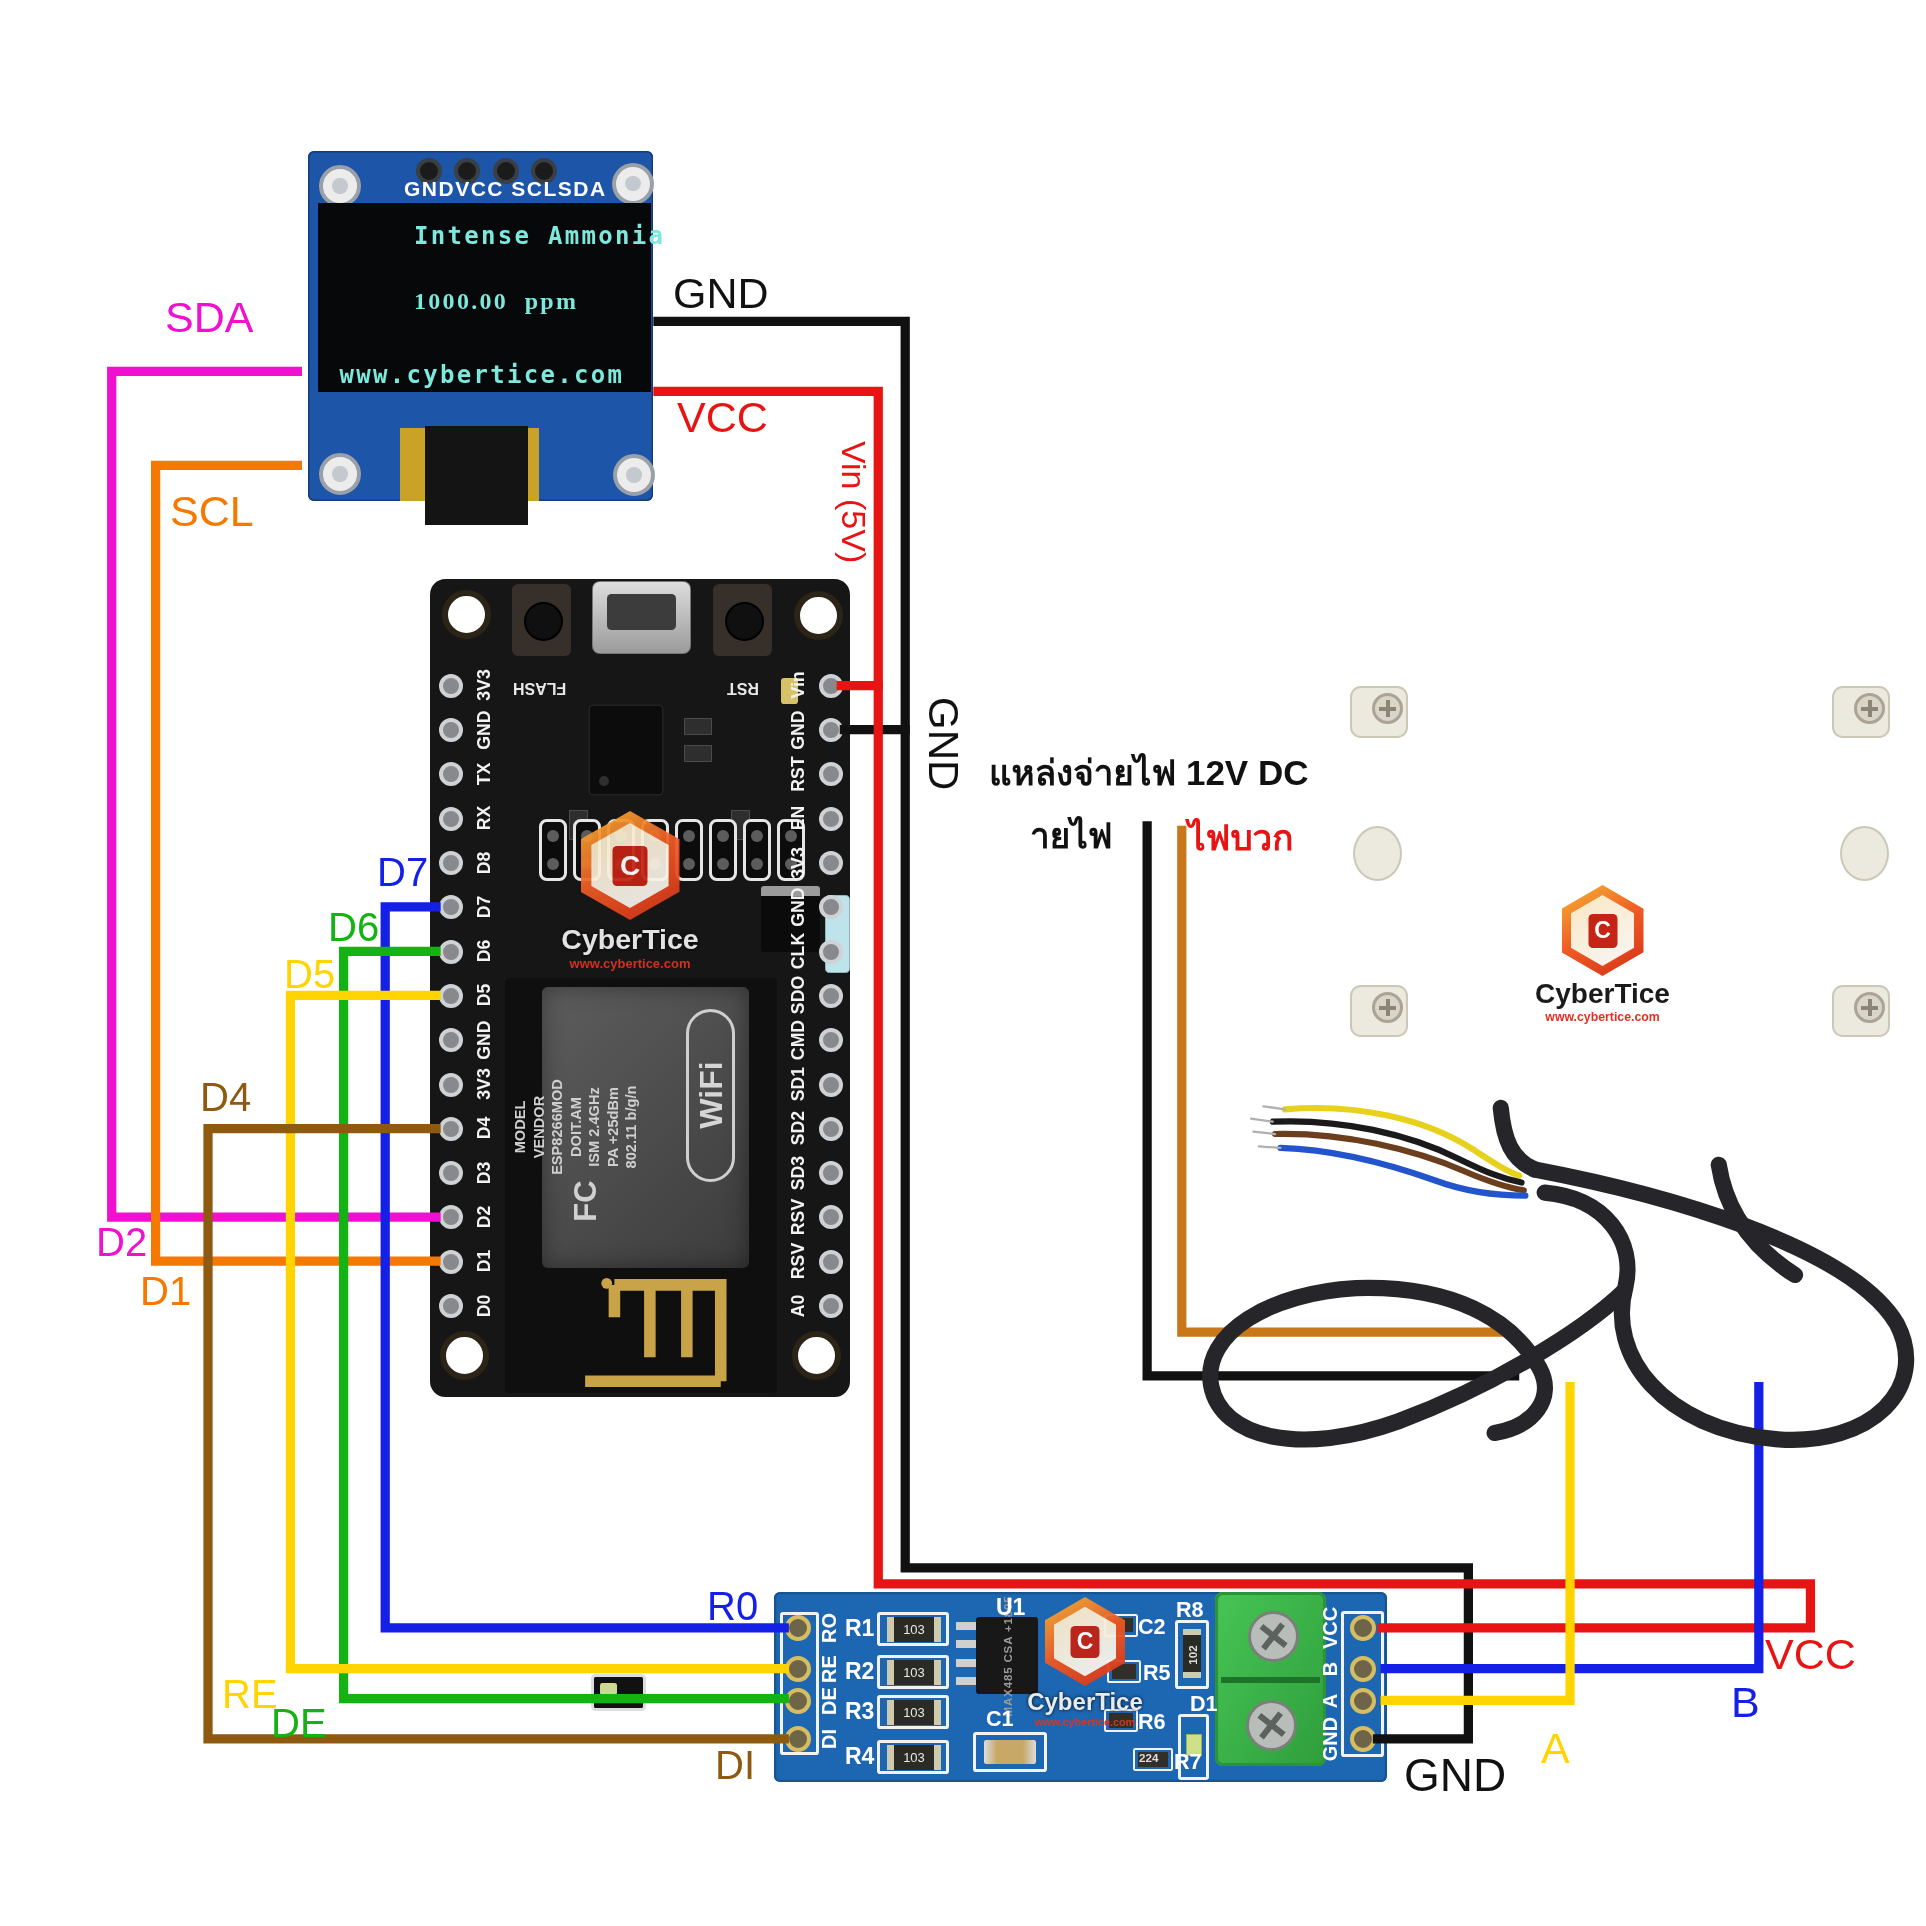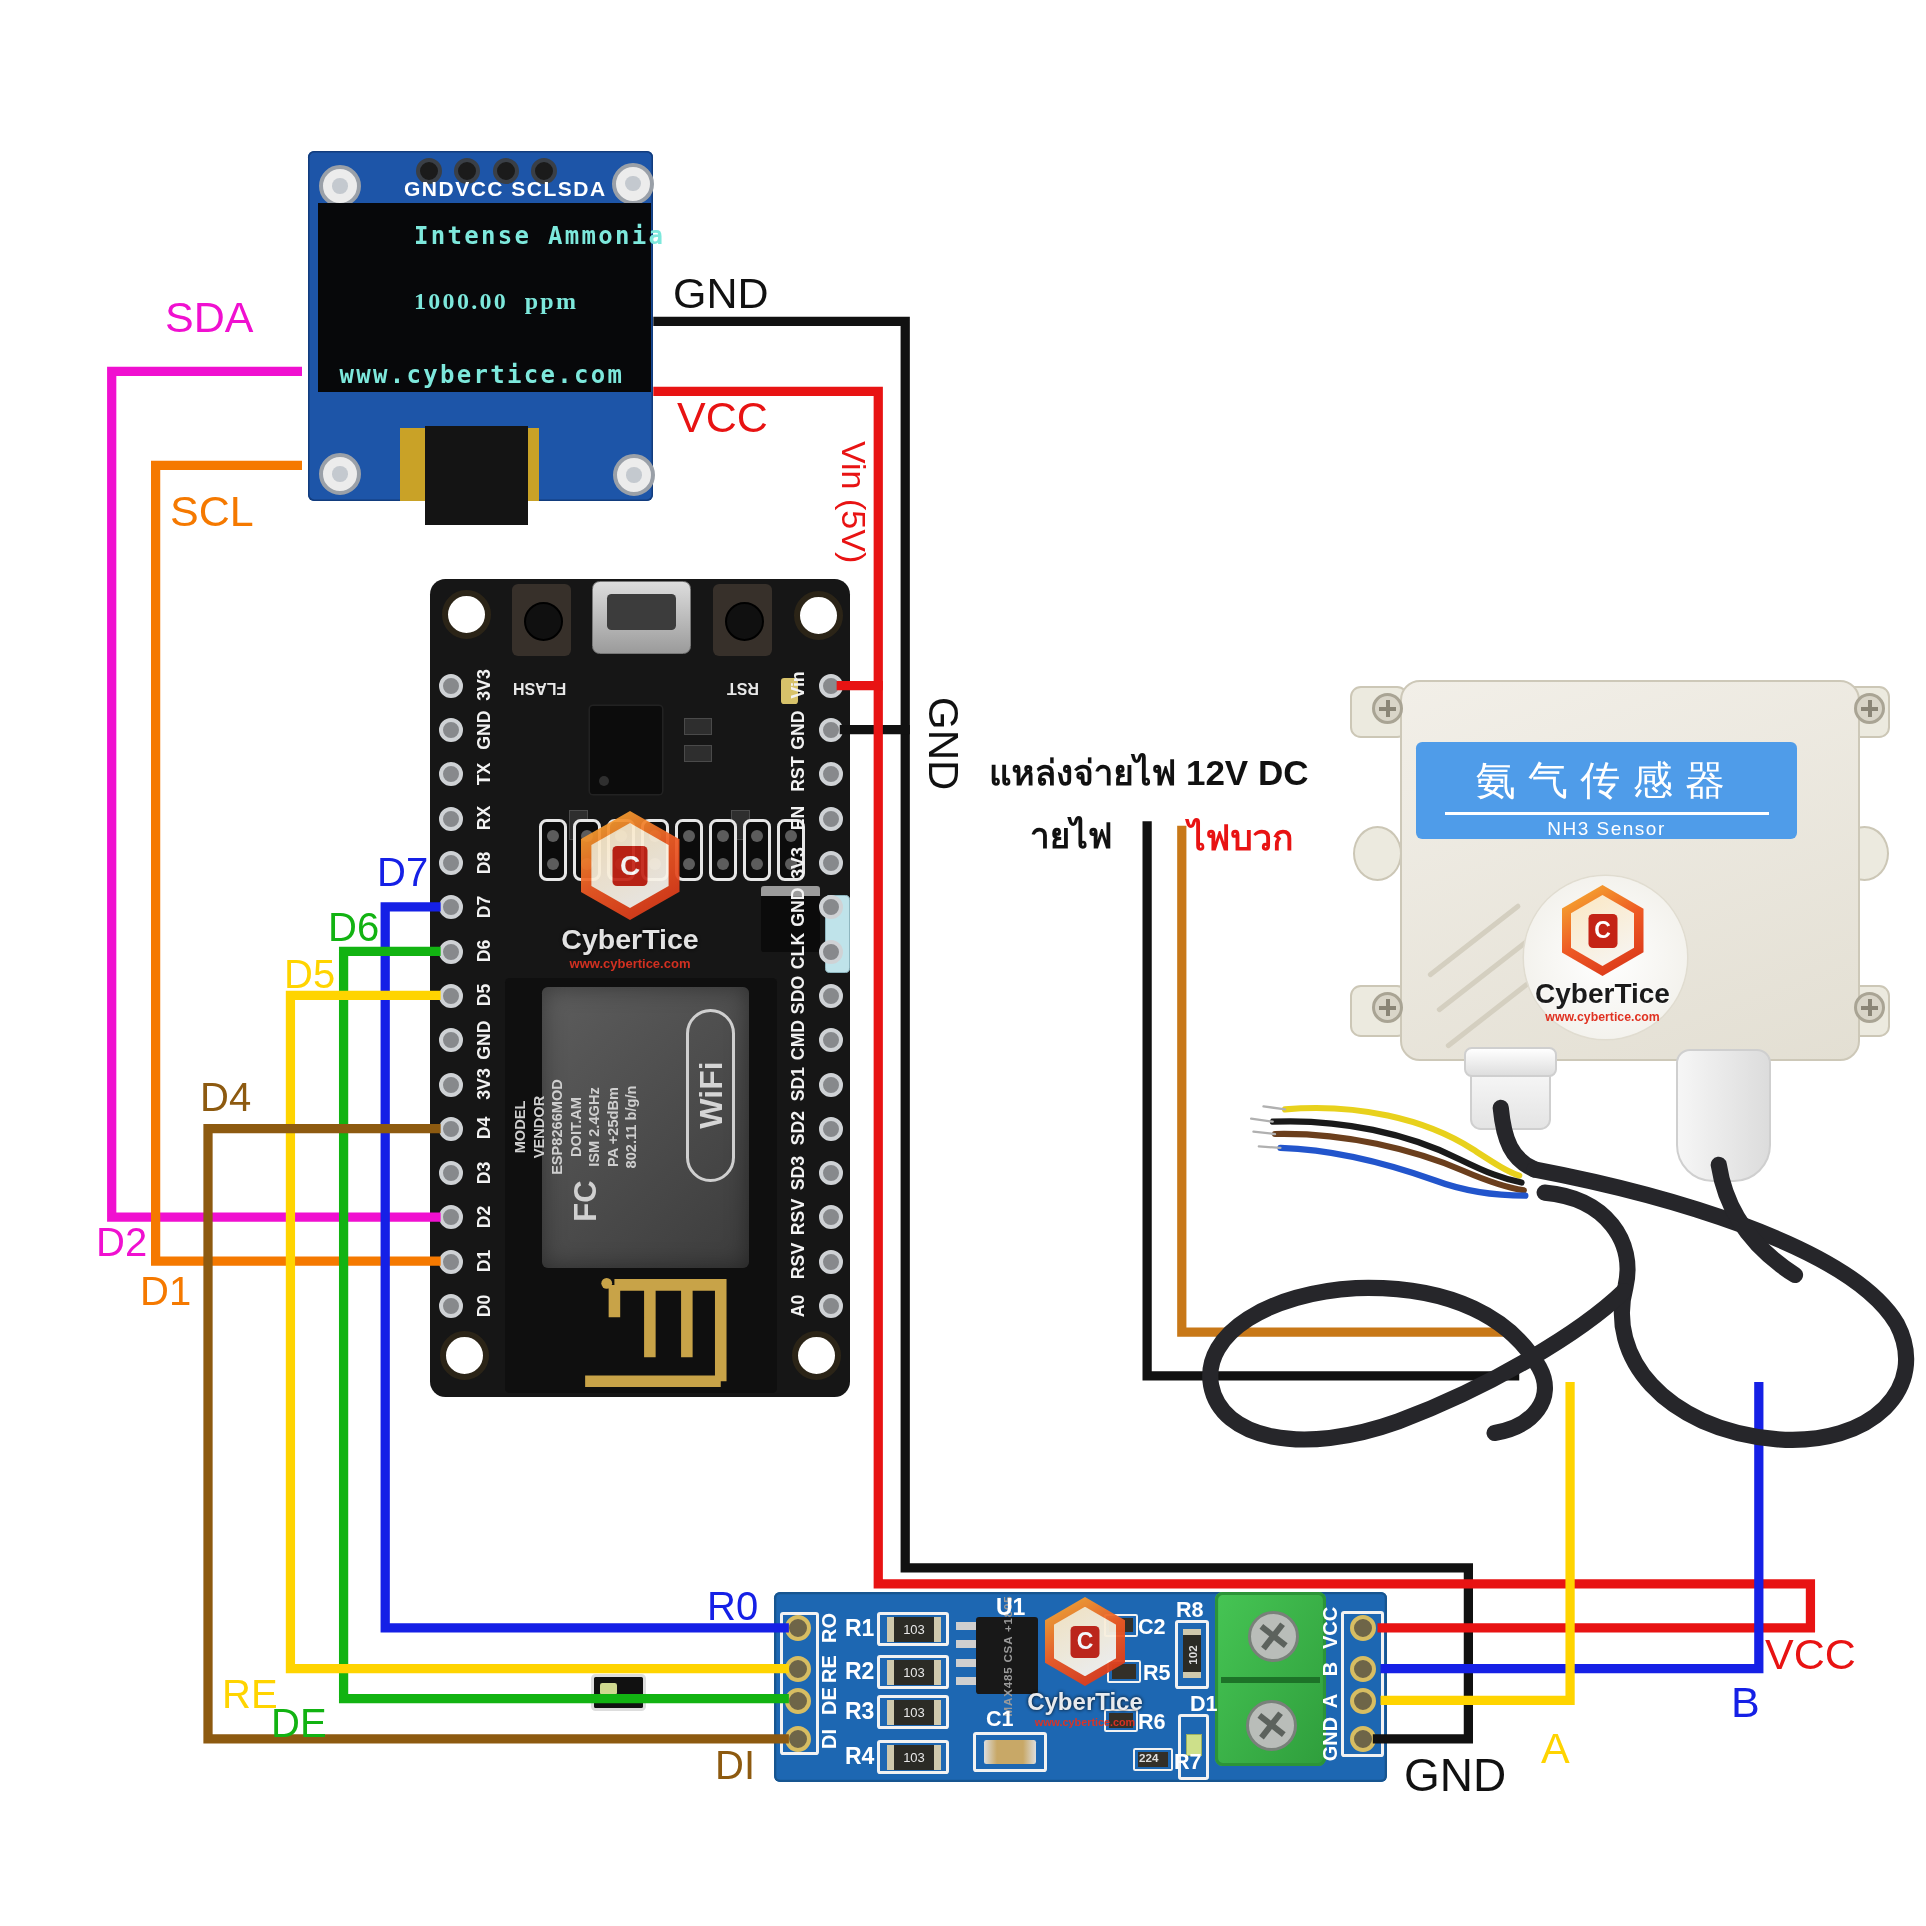--- a/index.html
+++ b/index.html
@@ -255,33 +255,20 @@
         <div class="pinlbl" style="left: 368px; top: 727px;">A0</div>
       </div>
   </div>
 
   <div class="s-tab" style="left:1350px;top:686px;"></div>
   <div class="s-tab" style="left:1832px;top:686px;"></div>
   <div class="s-tab" style="left:1350px;top:985px;"></div>
   <div class="s-tab" style="left:1832px;top:985px;"></div>
   <div class="s-tab" style="left:1353px;top:826px;width:45px;height:51px;border-radius:50%;"></div>
   <div class="s-tab" style="left:1840px;top:826px;width:45px;height:51px;border-radius:50%;"></div>
-  <div class="sensor">
-    <div class="s-label">
-      <div class="s-title">氨气传感器</div>
-      <div class="s-line"></div>
-      <div class="s-sub">NH3 Sensor</div>
-    </div>
-    <div class="vent" style="left:14px;top:256px;"></div>
-    <div class="vent" style="left:23px;top:291px;"></div>
-    <div class="vent" style="left:32px;top:327px;"></div>
-    <div class="s-circle"></div>
-    <div class="gland"></div>
-    <div class="stube"></div>
-  </div>
   <div class="s-screw" style="left:1372px;top:693px;"></div>
   <div class="s-screw" style="left:1854px;top:693px;"></div>
   <div class="s-screw" style="left:1372px;top:992px;"></div>
   <div class="s-screw" style="left:1854px;top:992px;"></div>
 
   <div class="rs485">
     <div class="silk" style="left:6.2px;top:20px;width:39px;height:143px;"></div>
     <div class="term">
         <div class="div"></div>
       </div>

